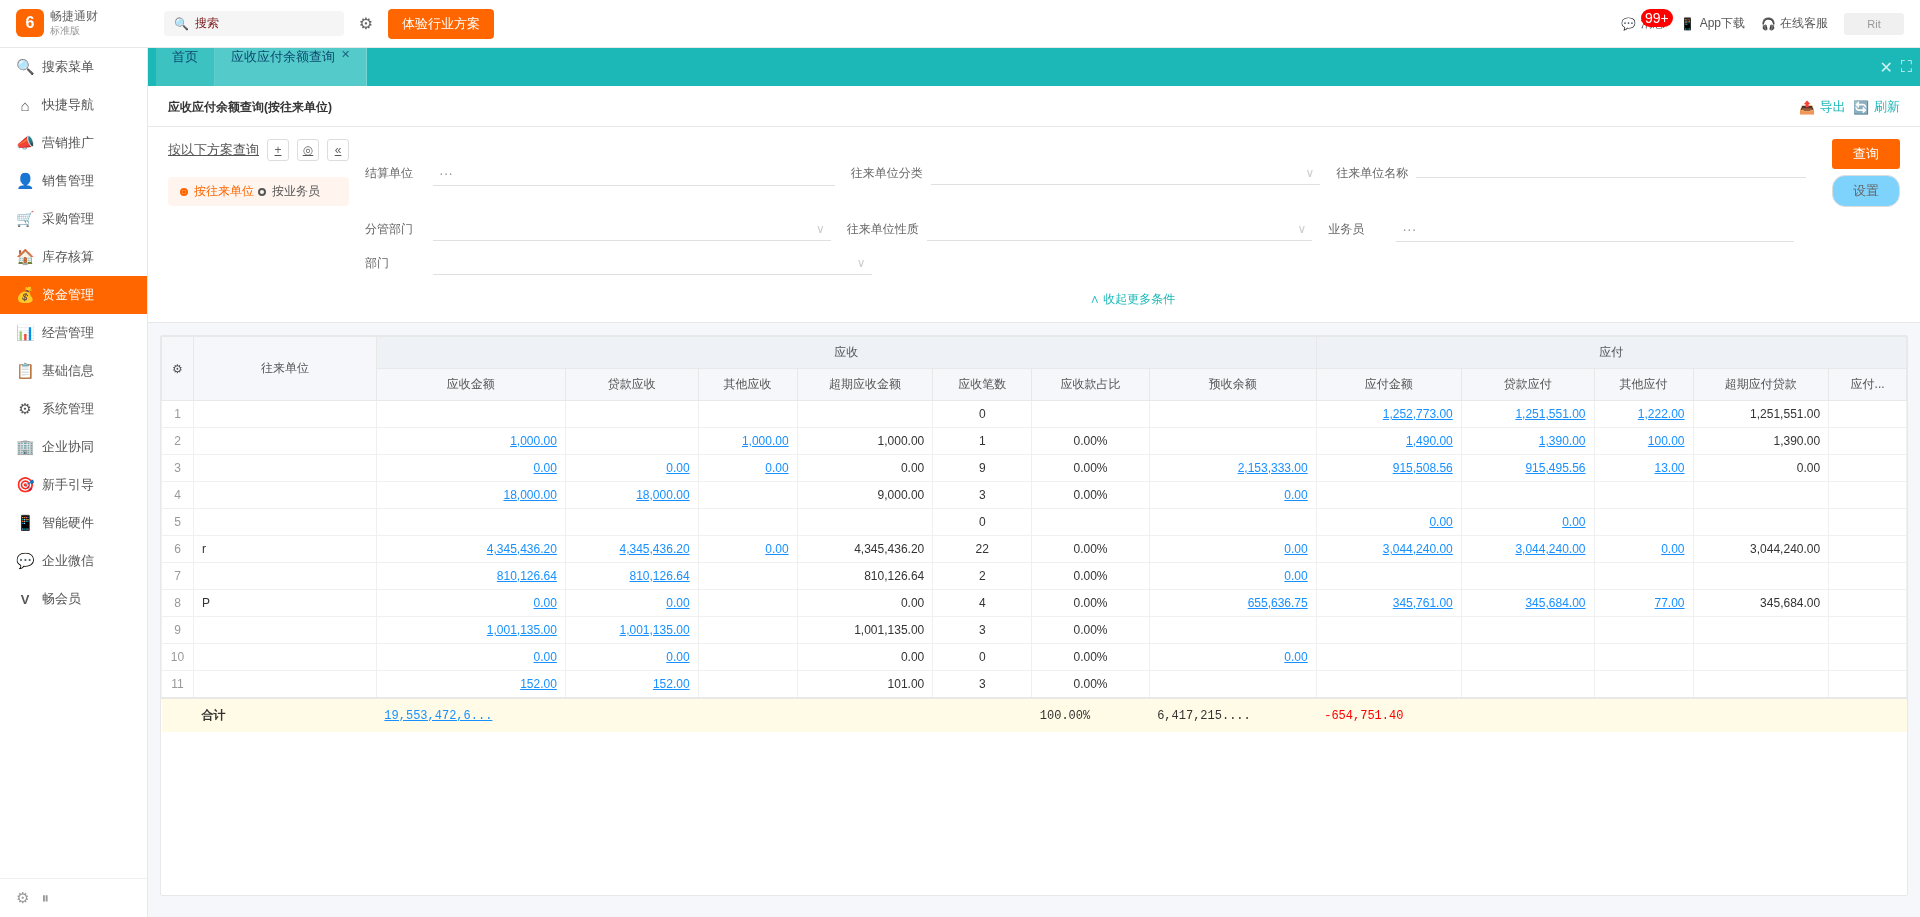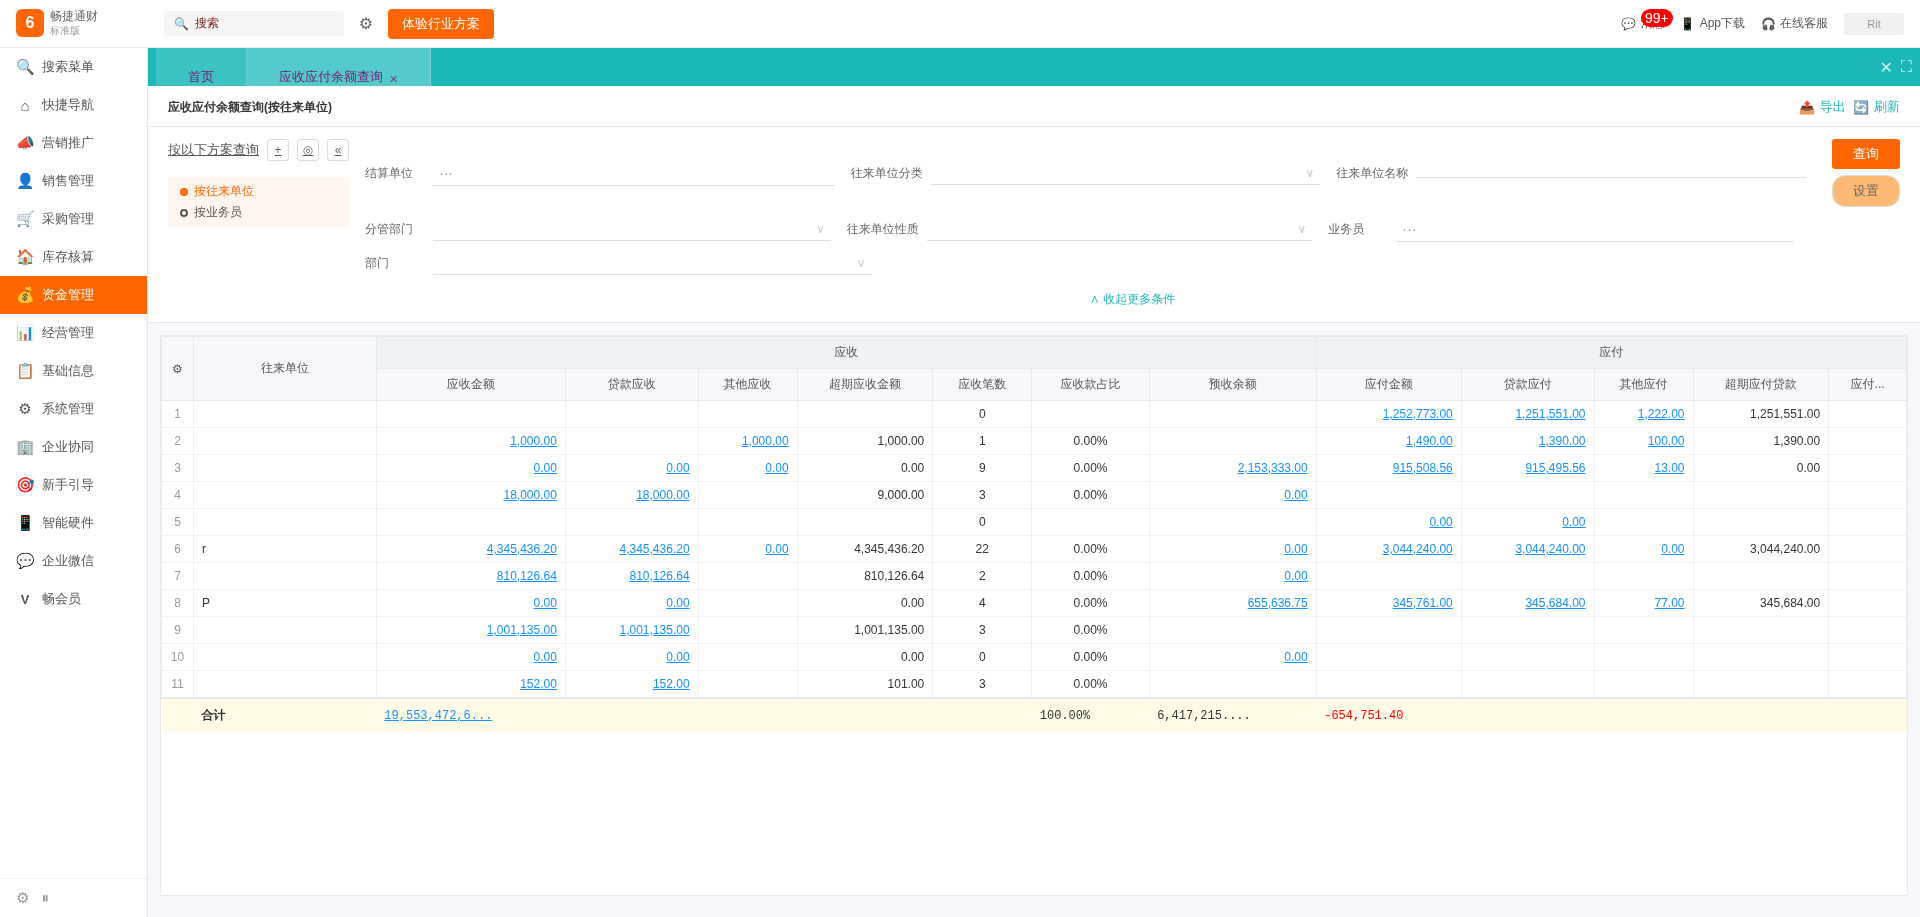--- a/index.html
+++ b/index.html
@@ -107,23 +107,23 @@
     .main { flex: 1; display: flex; flex-direction: column; overflow: hidden; }
 
     
     .tab-bar {
       background: #1cb8b8;
       display: flex; align-items: center;
       height: 38px; padding: 0 8px;
       gap: 0;
     }
     .tab-item {
-      padding: 0 32px; height: 38px;
-      display: flex; align-items: flex-end; gap: 6px;
-      color: #701a75; font-size: 13px; cursor: pointer;
+      padding: 0 16px; height: 38px;
+      display: flex; align-items: flex-start; gap: 6px;
+      color: #0c4a6e; font-size: 13px; cursor: pointer;
       border-right: 1px solid rgba(255,255,255,0.2);
     }
     .tab-item.home { background: rgba(255,255,255,0.15); }
     .tab-item.active { background: rgba(255,255,255,0.25); }
     .tab-close { font-size: 11px; opacity: 0.8; }
     .tab-bar-actions {
       margin-left: auto;
       display: flex; align-items: center; gap: 8px;
       color: #fff;
     }
@@ -168,21 +168,21 @@
     }
     .filter-icon-btn {
       width: 22px; height: 22px;
       border: 1px solid #ddd; border-radius: 3px;
       display: flex; align-items: center; justify-content: center;
       cursor: pointer; color: #666; font-size: 12px;
     }
     .filter-mode-list {
       background: #fff5ee; border-radius: 4px;
       padding: 6px 12px;
-      display: flex; flex-direction: column; gap: 4px;
+      display: flex; flex-direction: row; gap: 4px;
     }
     .filter-mode-item {
       display: flex; align-items: center; gap: 6px;
       font-size: 12px; cursor: pointer; color: #555;
     }
     .filter-mode-item.active { color: #f60; }
     .filter-mode-dot {
       width: 8px; height: 8px; border-radius: 50%;
       border: 2px solid currentColor;
       display: flex; align-items: center; justify-content: center;
@@ -205,21 +205,21 @@
 
     .filter-btn-area {
       display: flex; flex-direction: column; gap: 6px; margin-left: 10px;
     }
     .query-btn {
       background: #f60; color: #fff; border: none;
       border-radius: 3px; padding: 6px 20px;
       font-size: 13px; cursor: pointer;
     }
     .set-btn {
-      background: #fdba74; color: #666;
+      background: #7dd3fc; color: #666;
       border: 1px solid #ddd; border-radius: 13px;
       padding: 6px 20px; font-size: 13px; cursor: pointer;
     }
 
     .collapse-more {
       text-align: center; padding: 6px 0 2px;
       color: #1cb8b8; font-size: 12px; cursor: pointer;
     }
 
     

